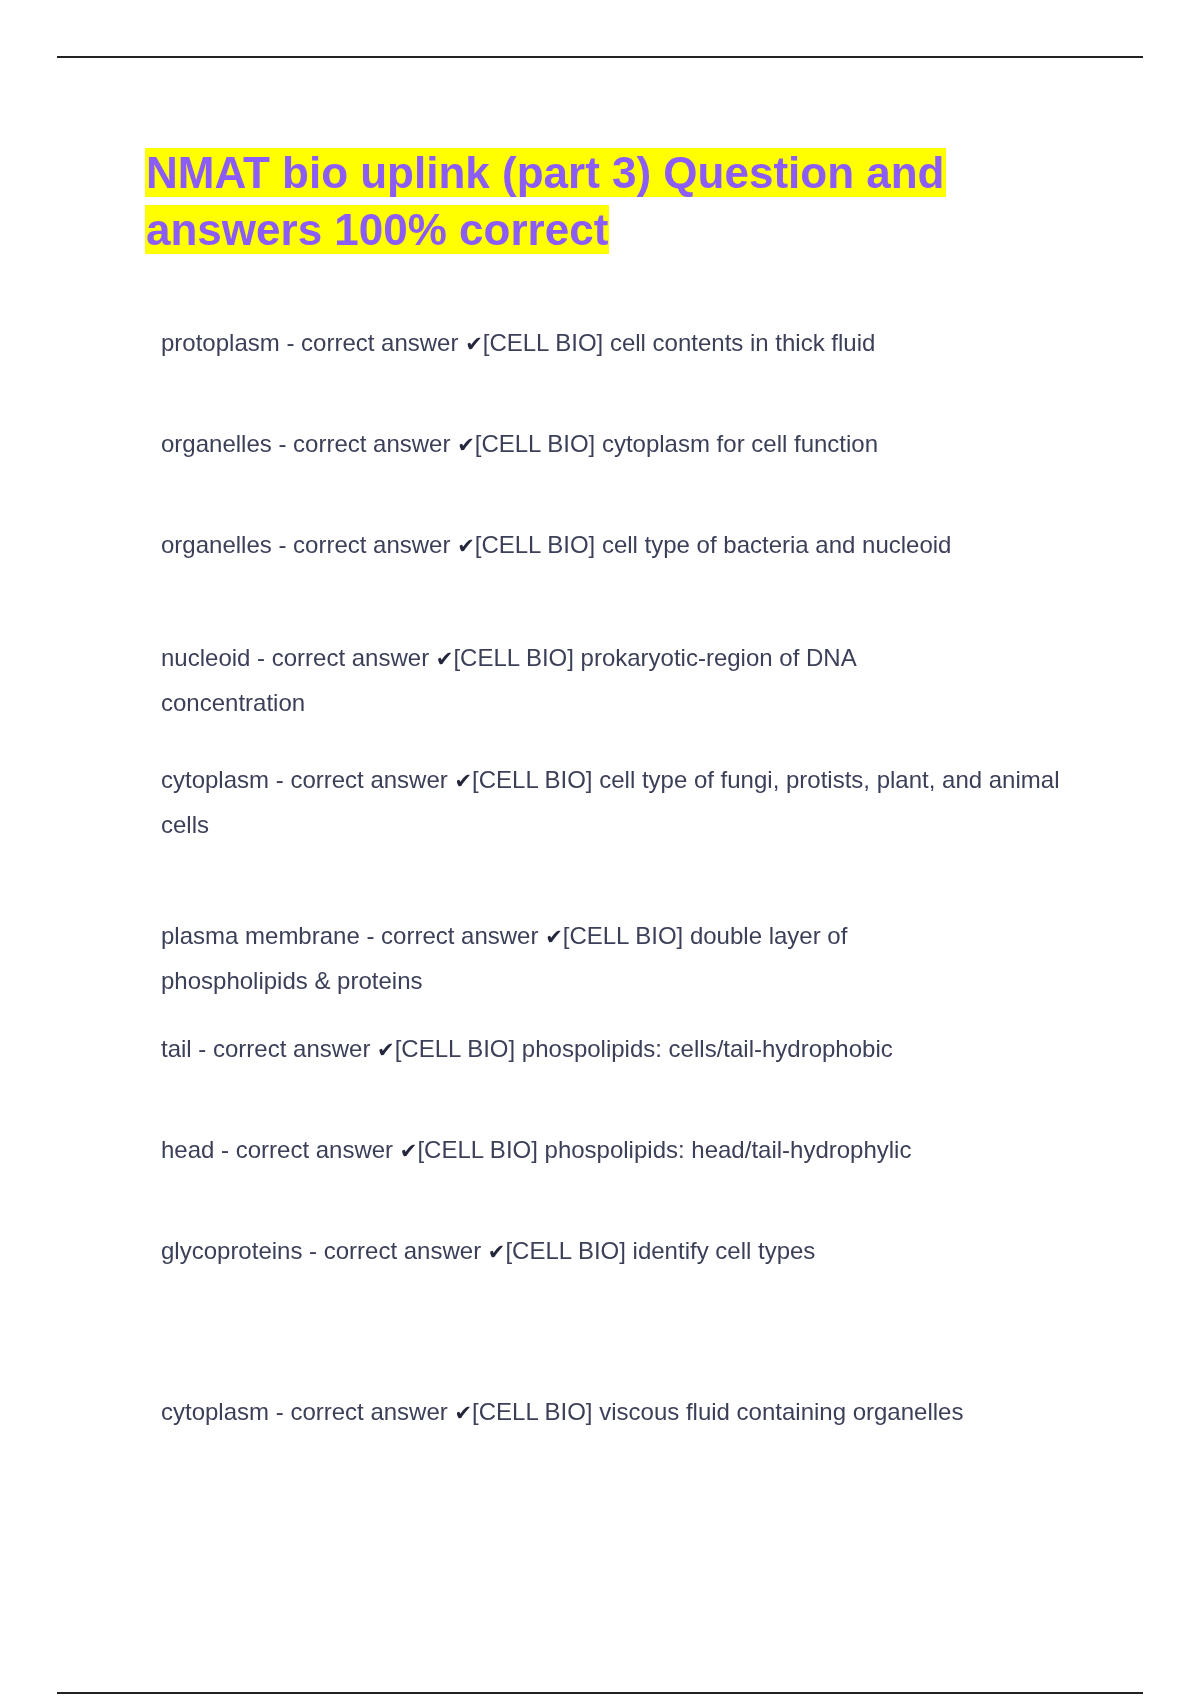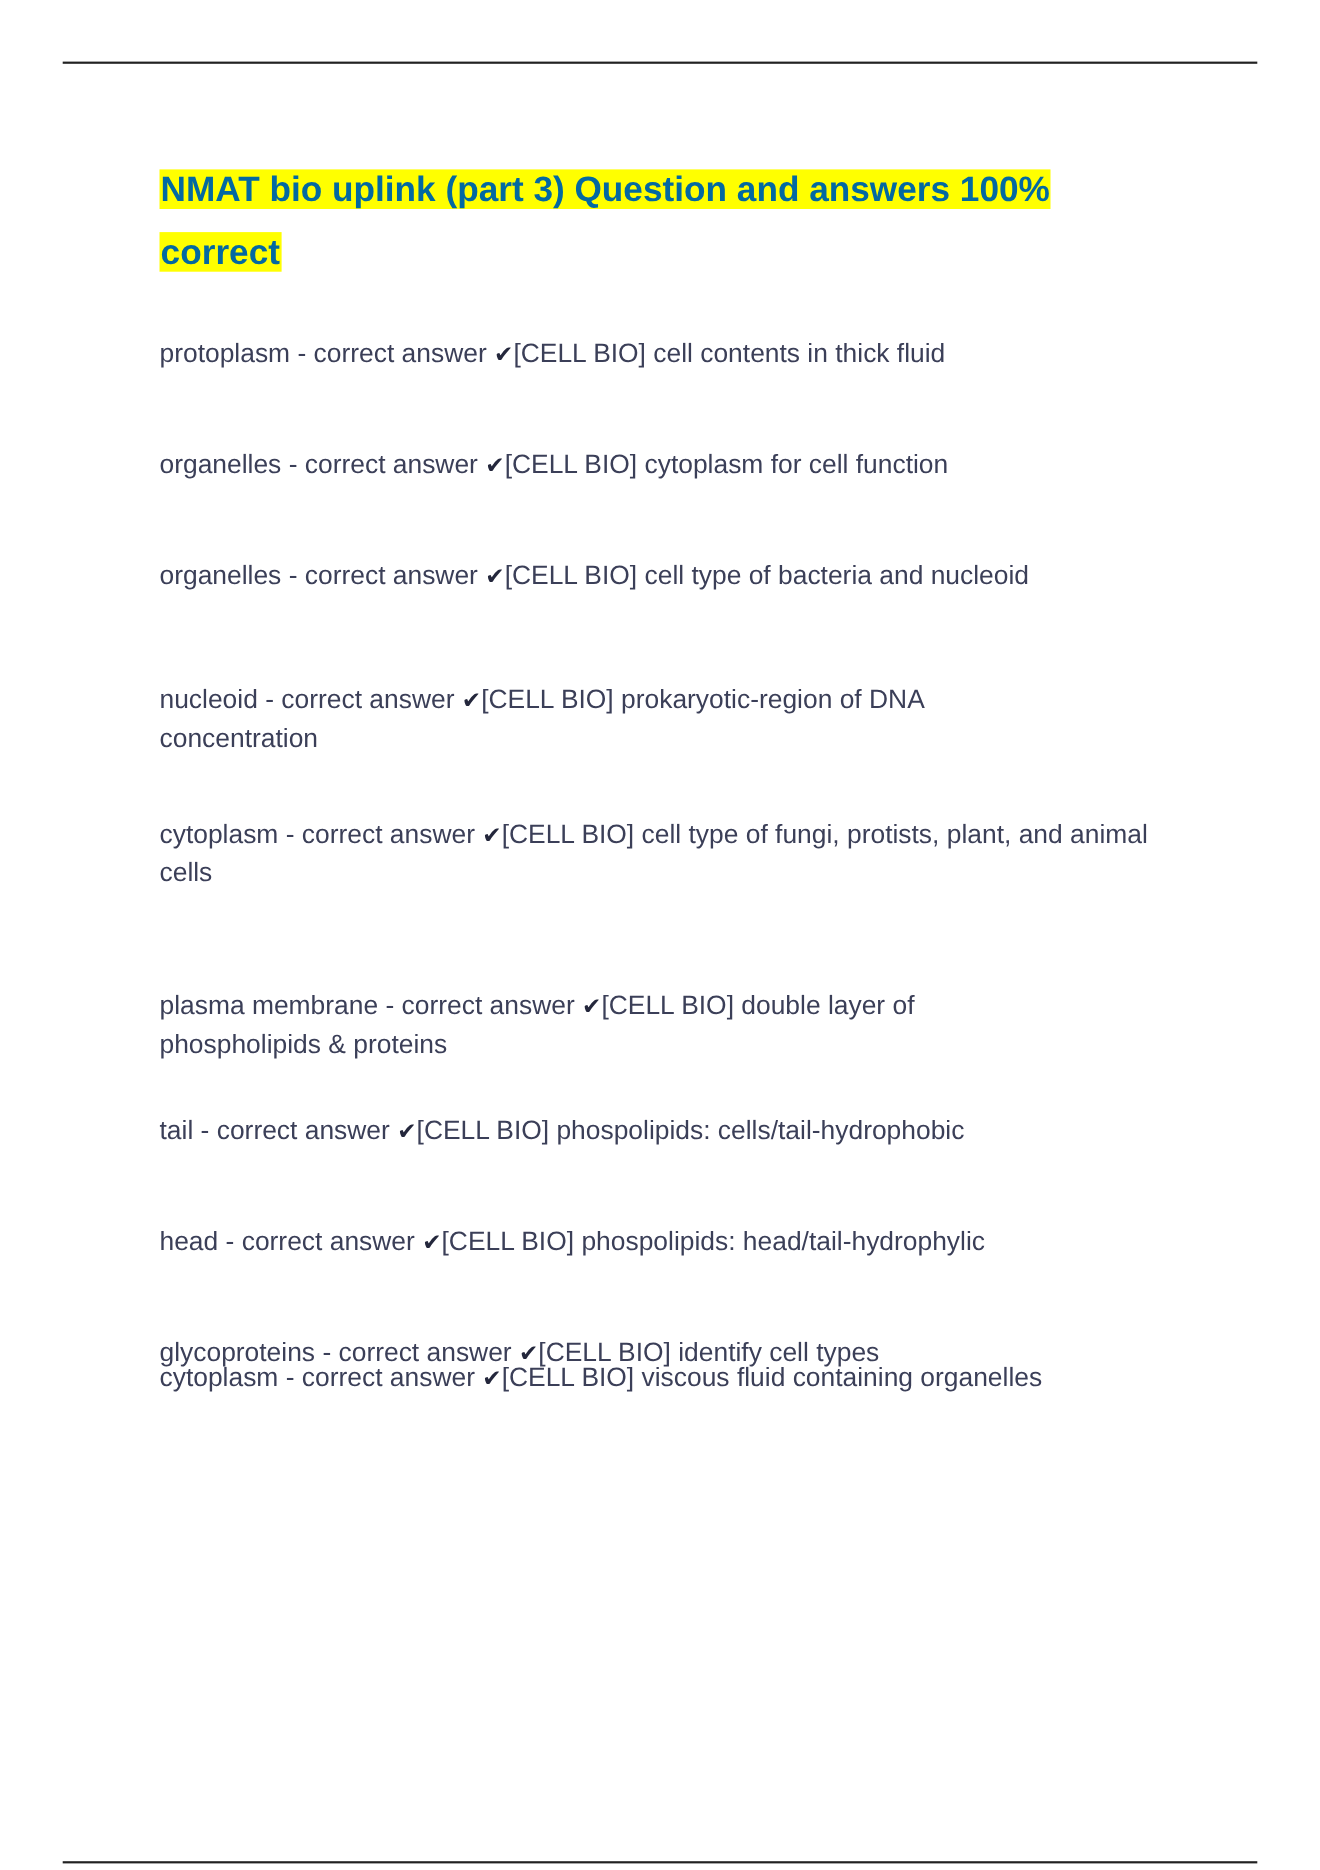--- a/index.html
+++ b/index.html
@@ -23,46 +23,46 @@
     }
     .rule.top { top: 56px; }
     .rule.bottom { top: 1692px; }
 
     .title {
       position: absolute;
       left: 145px;
       top: 144px;
       width: 900px;
       margin: 0;
-      font-size: 32px;
+      font-size: 44px;
       line-height: 57px;
       font-weight: bold;
-      color: #0369a1;
+      color: #8b5cf6;
     }
     .title .hl {
       background: #ffff00;
       box-decoration-break: clone;
       -webkit-box-decoration-break: clone;
       padding: 0 1px;
     }
 
     .qa-list {
       position: absolute;
       left: 145px;
       top: 0;
       width: 940px;
     }
     .qa-item {
       position: absolute;
       left: 0;
       width: 940px;
       font-size: 24px;
-      line-height: 34px;
+      line-height: 44px;
       color: #3b3f58;
-      margin: 0;
+      margin: 16px;
     }
     .qa-item .term { }
     .qa-item .sep { }
     .qa-item .check {
       color: #24273c;
       font-size: 21px;
     }
   </style>
 </head>
 <body>
@@ -83,16 +83,16 @@
   <p class="qa-item" style="top:742px; width:900px"><span class="term">cytoplasm</span><span class="sep"> - correct  answer  </span><span class="check">✔</span><span class="answer">[CELL BIO] cell type of fungi, protists, plant, and animal cells</span></p>
 
   <p class="qa-item" style="top:898px; width:820px"><span class="term">plasma membrane</span><span class="sep"> - correct  answer  </span><span class="check">✔</span><span class="answer">[CELL BIO] double layer of phospholipids &amp; proteins</span></p>
 
   <p class="qa-item" style="top:1011px"><span class="term">tail</span><span class="sep"> - correct  answer  </span><span class="check">✔</span><span class="answer">[CELL BIO] phospolipids: cells/tail-hydrophobic</span></p>
 
   <p class="qa-item" style="top:1112px"><span class="term">head</span><span class="sep"> - correct  answer  </span><span class="check">✔</span><span class="answer">[CELL BIO] phospolipids: head/tail-hydrophylic</span></p>
 
   <p class="qa-item" style="top:1213px"><span class="term">glycoproteins</span><span class="sep"> - correct  answer  </span><span class="check">✔</span><span class="answer">[CELL BIO] identify cell types</span></p>
 
-  <p class="qa-item" style="top:1236px"><span class="term">cytoplasm</span><span class="sep"> - correct  answer  </span><span class="check">✔</span><span class="answer">[CELL BIO] viscous fluid containing organelles</span></p>
+  <p class="qa-item" style="top:1374px"><span class="term">cytoplasm</span><span class="sep"> - correct  answer  </span><span class="check">✔</span><span class="answer">[CELL BIO] viscous fluid containing organelles</span></p>
 </div>
 
 <div class="rule bottom"></div>
 
 </body></html>

